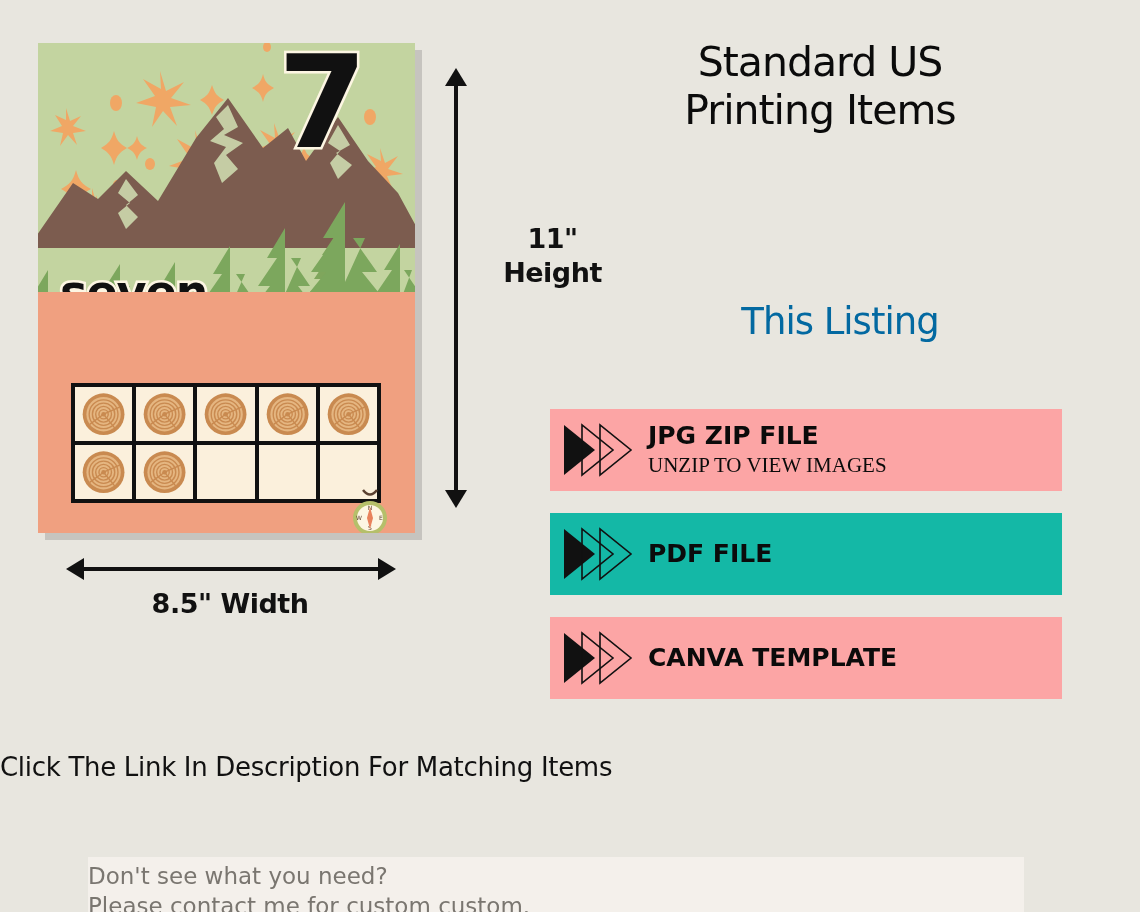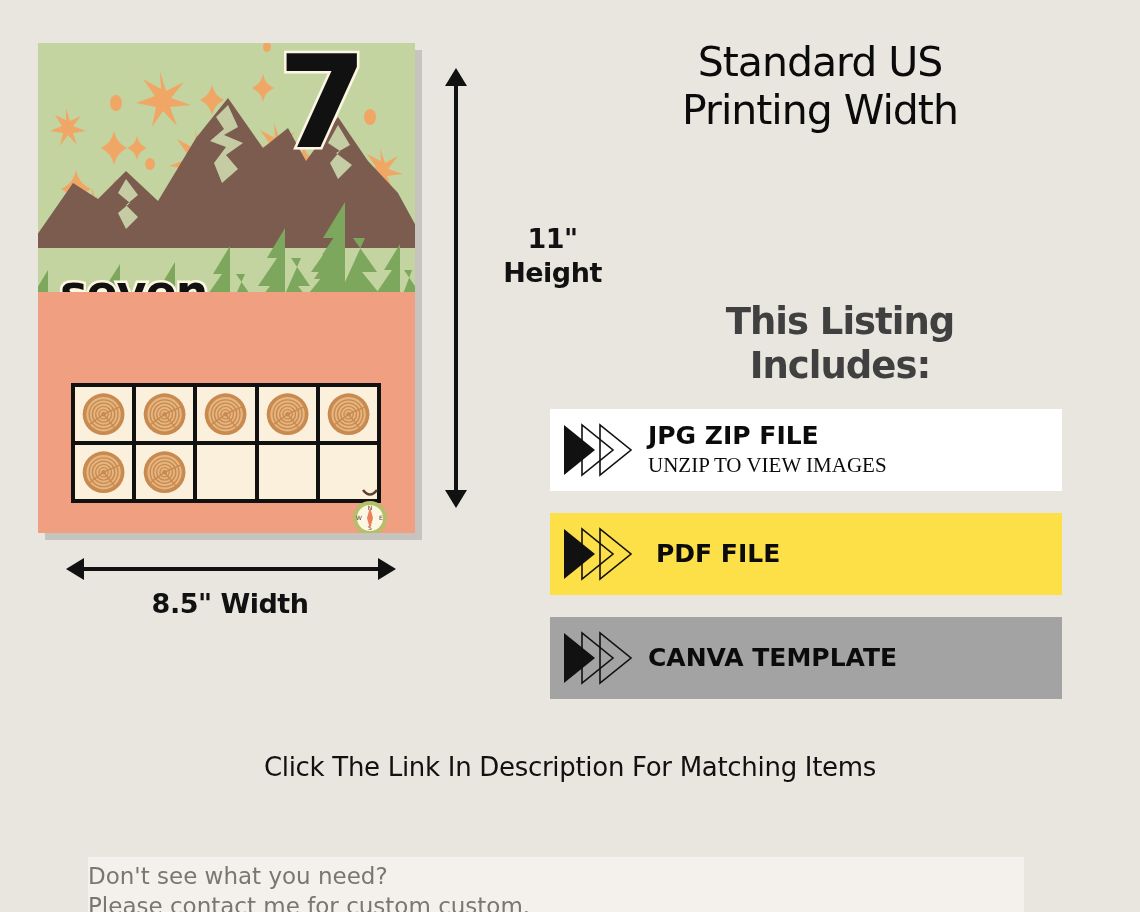--- a/index.html
+++ b/index.html
@@ -160,22 +160,22 @@
     letter-spacing: -1px;
   }
   #listing-includes-heading {
     position: absolute;
     left: 610px;
     top: 300px;
     width: 460px;
     text-align: center;
     font-family: "DejaVu Sans", sans-serif;
     font-size: 37px;
-    font-weight: 700;
-    color: #404040;
+    font-weight: 400;
+    color: #0369a1;
     line-height: 1.2;
     letter-spacing: -1px;
   }
 
   #file-list {
     position: absolute;
     left: 550px;
     top: 409px;
     width: 512px;
   }
@@ -213,21 +213,20 @@
     line-height: 1.2;
     margin-top: 2px;
   }
 
   
   #matching-items-note {
     position: absolute;
     left: 0;
     top: 752px;
     width: 1140px;
-    text-align: center;
     font-family: "DejaVu Sans", sans-serif;
     font-size: 26px;
     font-weight: 400;
     color: #111;
     letter-spacing: -0.3px;
   }
   #custom-request-box {
     position: absolute;
     left: 88px;
     top: 857px;
@@ -444,54 +443,53 @@
 
 <svg id="width-dimension" viewBox="0 0 330 26">
   <line x1="14" y1="13" x2="316" y2="13" stroke="#111" stroke-width="4"></line>
   <path d="M0 13 L18 2 L18 24 Z" fill="#111"></path>
   <path d="M330 13 L312 2 L312 24 Z" fill="#111"></path>
 </svg>
 <div id="width-label">8.5" Width</div>
 
 <div id="standard-size-heading">
   <span>Standard US</span><br>
-  <span>Printing Width</span>
+  <span>Printing Items</span>
 </div>
 
 <div id="listing-includes-heading">
   <span>This Listing</span><br>
-  <span>Includes:</span>
 </div>
 
 <div id="file-list">
 
-  <div class="file-banner" style="background: #ffffff;">
+  <div class="file-banner" style="background: #fca5a5;">
     <svg class="banner-arrows" viewBox="0 0 76 58">
       <path d="M2 4 L2 54 L33 29 Z" fill="#111"></path>
       <path d="M20 4 L20 54 L51 29 Z" fill="none" stroke="#111" stroke-width="1.6"></path>
       <path d="M38 4 L38 54 L69 29 Z" fill="none" stroke="#111" stroke-width="1.6"></path>
     </svg>
     <div class="banner-text">
       <div class="banner-title">JPG ZIP FILE</div>
       <div class="banner-sub">UNZIP TO VIEW IMAGES</div>
     </div>
   </div>
 
-  <div class="file-banner" style="background: #fde047; gap: 8px;">
+  <div class="file-banner" style="background: #14b8a6;">
     <svg class="banner-arrows" viewBox="0 0 76 58">
       <path d="M2 4 L2 54 L33 29 Z" fill="#111"></path>
       <path d="M20 4 L20 54 L51 29 Z" fill="none" stroke="#111" stroke-width="1.6"></path>
       <path d="M38 4 L38 54 L69 29 Z" fill="none" stroke="#111" stroke-width="1.6"></path>
     </svg>
     <div class="banner-text">
       <div class="banner-title">PDF FILE</div>
     </div>
   </div>
 
-  <div class="file-banner" style="background: #a3a3a3;">
+  <div class="file-banner" style="background: #fca5a5;">
     <svg class="banner-arrows" viewBox="0 0 76 58">
       <path d="M2 4 L2 54 L33 29 Z" fill="#111"></path>
       <path d="M20 4 L20 54 L51 29 Z" fill="none" stroke="#111" stroke-width="1.6"></path>
       <path d="M38 4 L38 54 L69 29 Z" fill="none" stroke="#111" stroke-width="1.6"></path>
     </svg>
     <div class="banner-text">
       <div class="banner-title">CANVA TEMPLATE</div>
     </div>
   </div>
 </div>

